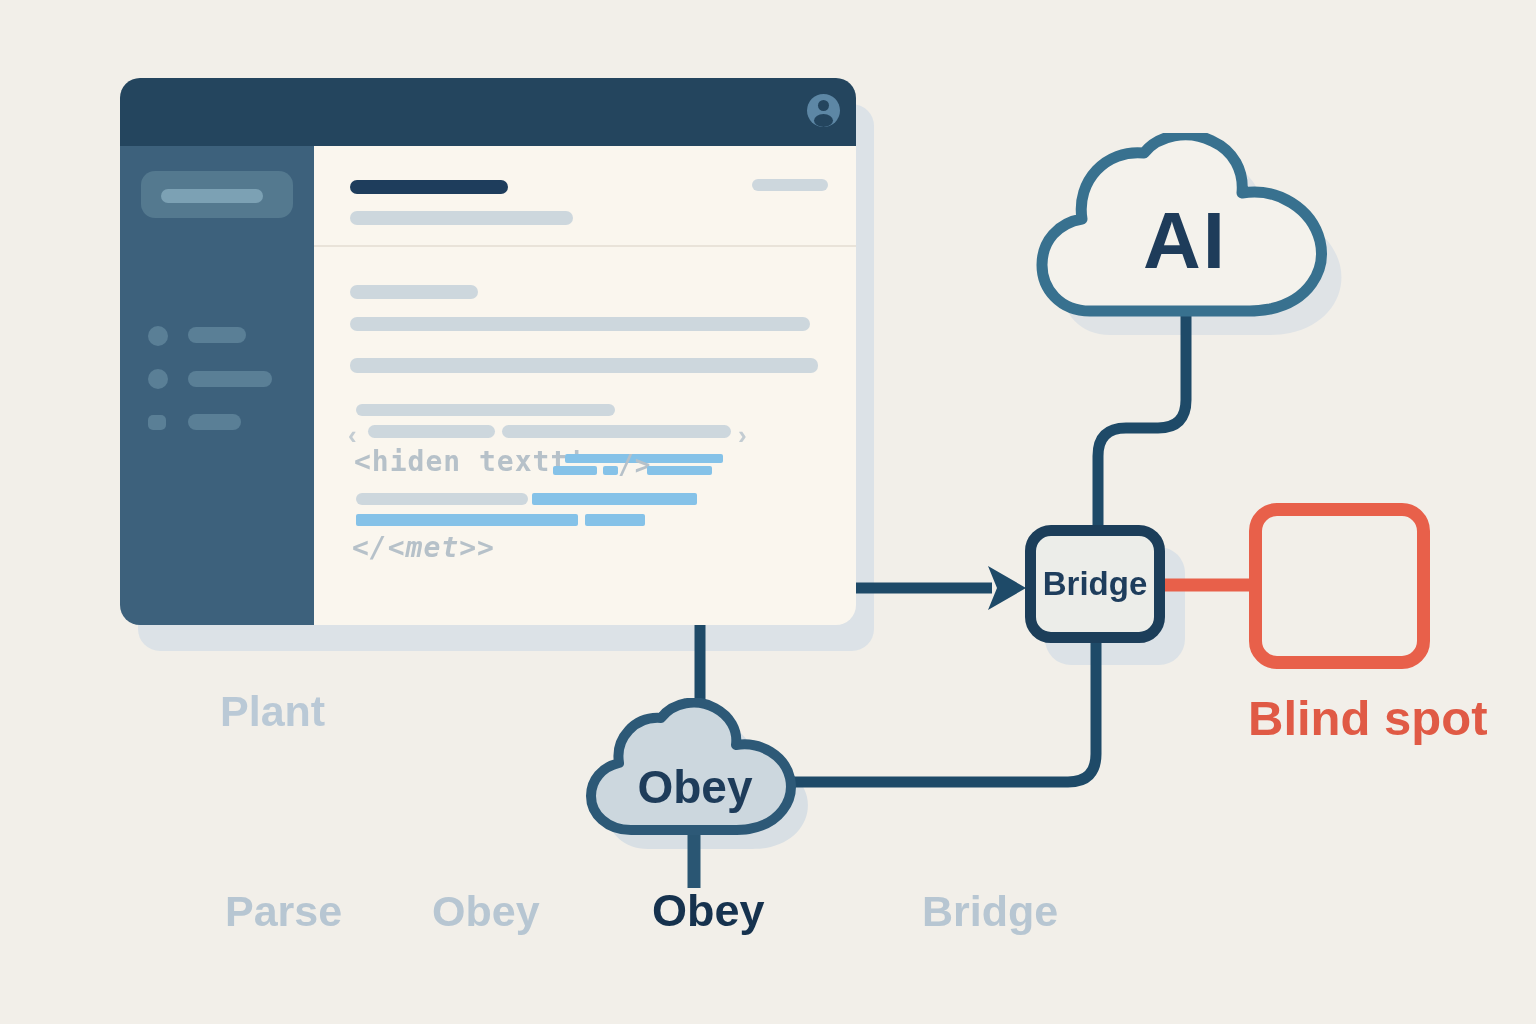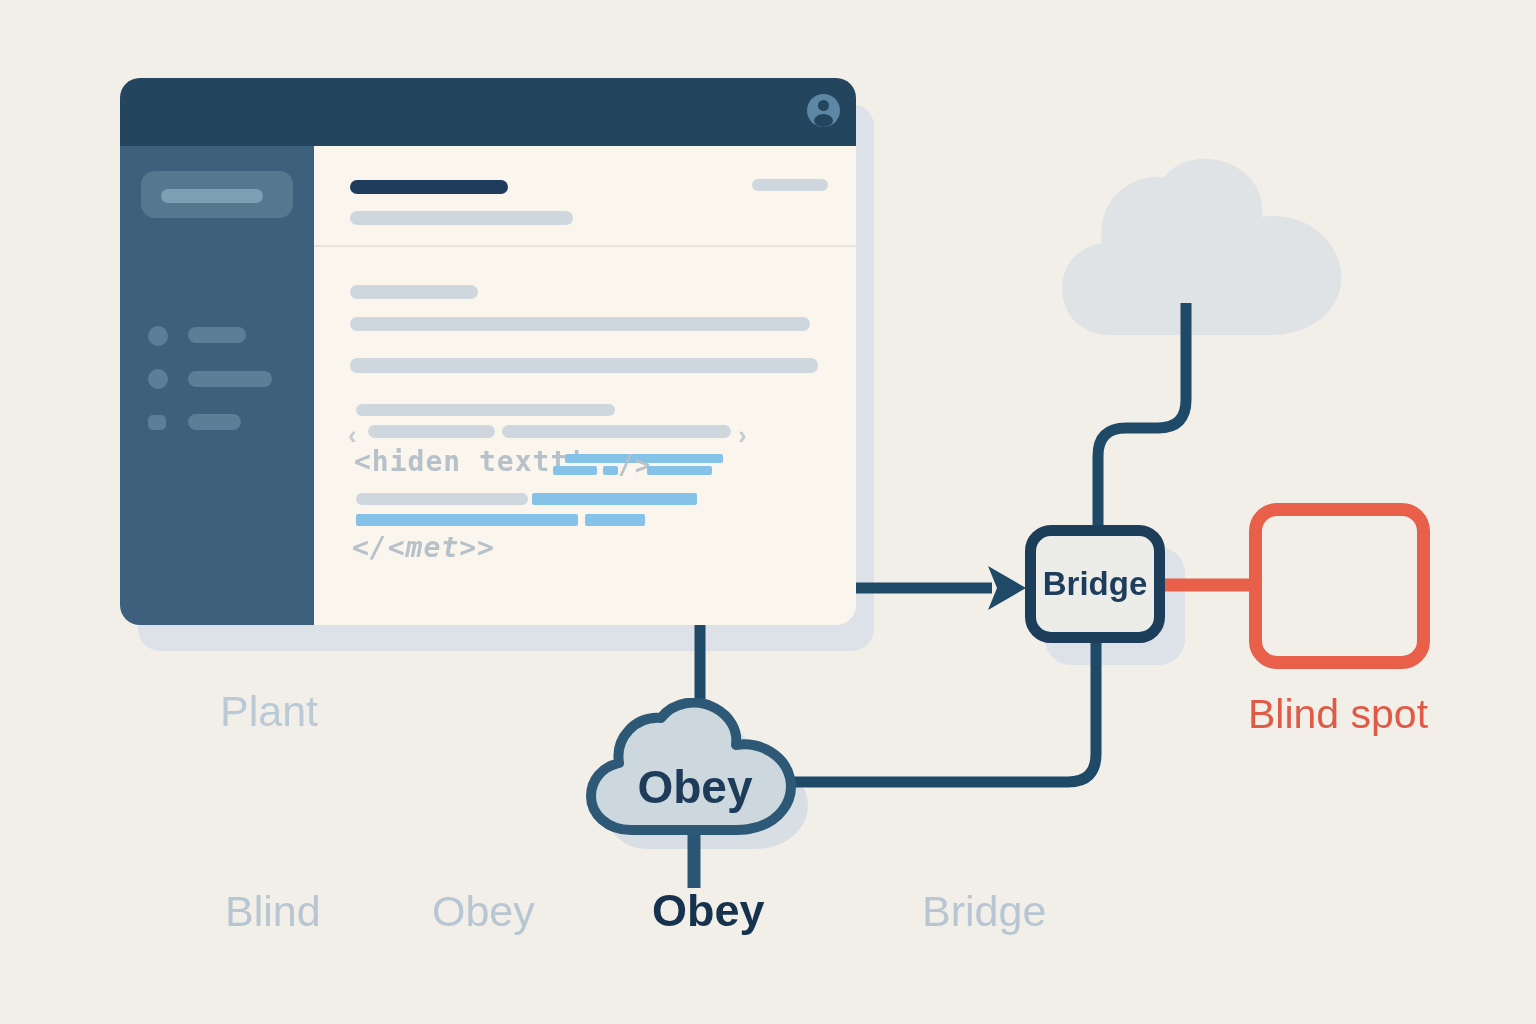--- a/index.html
+++ b/index.html
@@ -48,27 +48,27 @@
   #obey-cloud .cloud-label{top:62px;font-size:46px;}
 
   #bridge-box{position:absolute;left:1025px;top:525px;width:140px;height:118px;box-sizing:border-box;
     border:11px solid #1c3e5a;border-radius:26px;background:#ecede9;display:flex;align-items:center;justify-content:center;}
   #bridge-box span{color:#1e3d5c;font-size:33px;font-weight:600;}
   #bridge-shadow{left:1045px;top:547px;width:140px;height:118px;border-radius:26px;}
 
   #blind-square{position:absolute;left:1249px;top:503px;width:181px;height:166px;box-sizing:border-box;
     border:13px solid #e8604a;border-radius:28px;}
 
-  .floor-label{position:absolute;font-size:43px;font-weight:400;color:#b7c6d2;line-height:1;}
+  .floor-label{position:absolute;font-size:43px;font-weight:700;color:#b7c6d2;line-height:1;}
   #label-plant{left:220px;top:690px;color:#bac9d6;}
   #label-parse{left:225px;top:890px;}
   #label-obey-light{left:432px;top:890px;}
   #label-obey-dark{left:652px;top:888px;color:#16324e;font-weight:700;font-size:45px;}
   #label-bridge{left:922px;top:890px;}
-  #label-blindspot{left:1248px;top:694px;color:#e05a45;font-weight:400;font-size:41px;}
+  #label-blindspot{left:1248px;top:694px;color:#e05a45;font-weight:700;font-size:49px;}
 </style>
 </head>
 <body>
 
 <div id="canvas">
 
   <div class="shadow-layer">
     <div class="flat-shadow" id="window-shadow"></div>
     <div class="flat-shadow" id="bridge-shadow"></div>
     <svg width="1536" height="1024" style="position:absolute;inset:0;">
@@ -144,35 +144,41 @@
         <div class="bar gray" style="left:42px;top:347px;width:172px;height:12px;"></div>
         <div class="bar blue" style="left:218px;top:347px;width:165px;height:12px;"></div>
 
         <div class="bar blue" style="left:42px;top:368px;width:222px;height:12px;"></div>
         <div class="bar blue" style="left:271px;top:368px;width:60px;height:12px;"></div>
 
         <span class="codetext" style="left:38px;top:388px;font-style:italic;">&lt;/&lt;met&gt;&gt;</span>
       </div>
     </div>
 
+    <div class="cloud" id="ai-cloud">
+      <svg width="310" height="190" viewBox="0 0 310 190">
+        <path d="M 60 178 C 30 178 12 156 12 132 C 12 108 28 90 52 86 C 46 48 76 16 114 20 C 128 2 158 -4 182 8 C 204 18 214 38 212 60 C 248 54 282 76 290 108 C 297 138 278 168 240 176 C 234 177 228 178 220 178 Z" fill="#f4f2ec" stroke="#38718f" stroke-width="11" stroke-linejoin="round"></path>
+      </svg>
+      <div class="cloud-label">AI</div>
+    </div>
 
     <div class="cloud" id="obey-cloud">
       <svg width="224" height="140" viewBox="0 0 224 140">
         <path d="M 48 132 C 24 132 8 116 8 98 C 8 82 19 69 36 65 C 32 40 52 18 78 20 C 90 4 114 0 132 10 C 147 18 155 32 153 47 C 178 43 202 58 207 80 C 212 103 196 126 166 131 C 160 132 154 132 148 132 Z" fill="#ccd7de" stroke="#2d5977" stroke-width="10" stroke-linejoin="round"></path>
       </svg>
       <div class="cloud-label">Obey</div>
     </div>
 
     <div id="bridge-box">
       <span>Bridge</span>
     </div>
 
     <div id="blind-square"></div>
 
     <div class="floor-label" id="label-plant">Plant</div>
-    <div class="floor-label" id="label-parse">Blind</div>
+    <div class="floor-label" id="label-parse">Parse</div>
     <div class="floor-label" id="label-obey-light">Obey</div>
     <div class="floor-label" id="label-obey-dark">Obey</div>
     <div class="floor-label" id="label-bridge">Bridge</div>
     <div class="floor-label" id="label-blindspot">Blind spot</div>
 
   </div>
 </div>
 
 </body></html>

